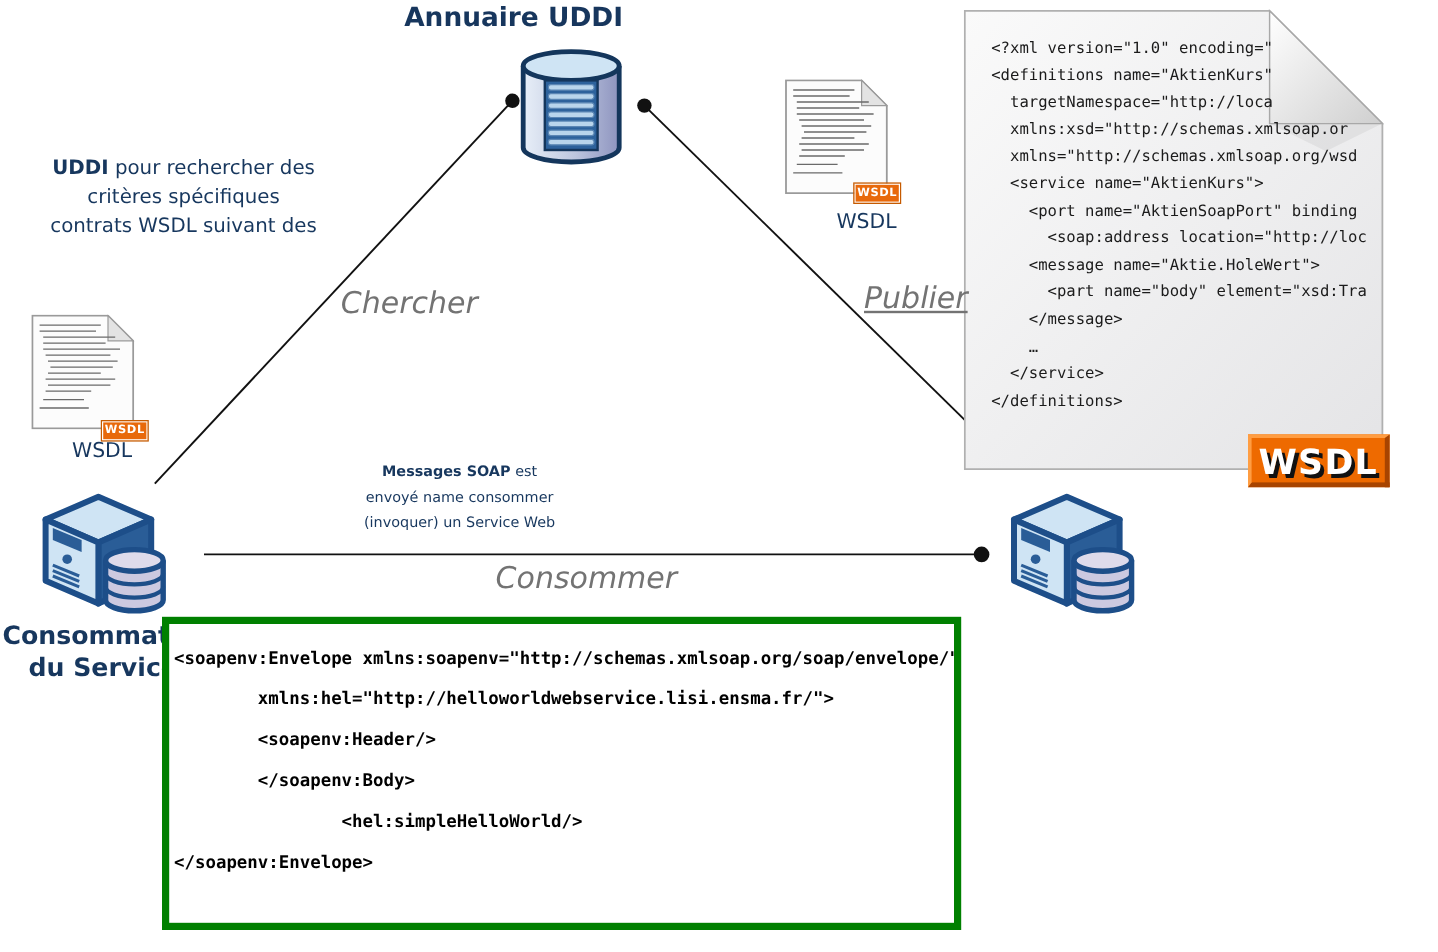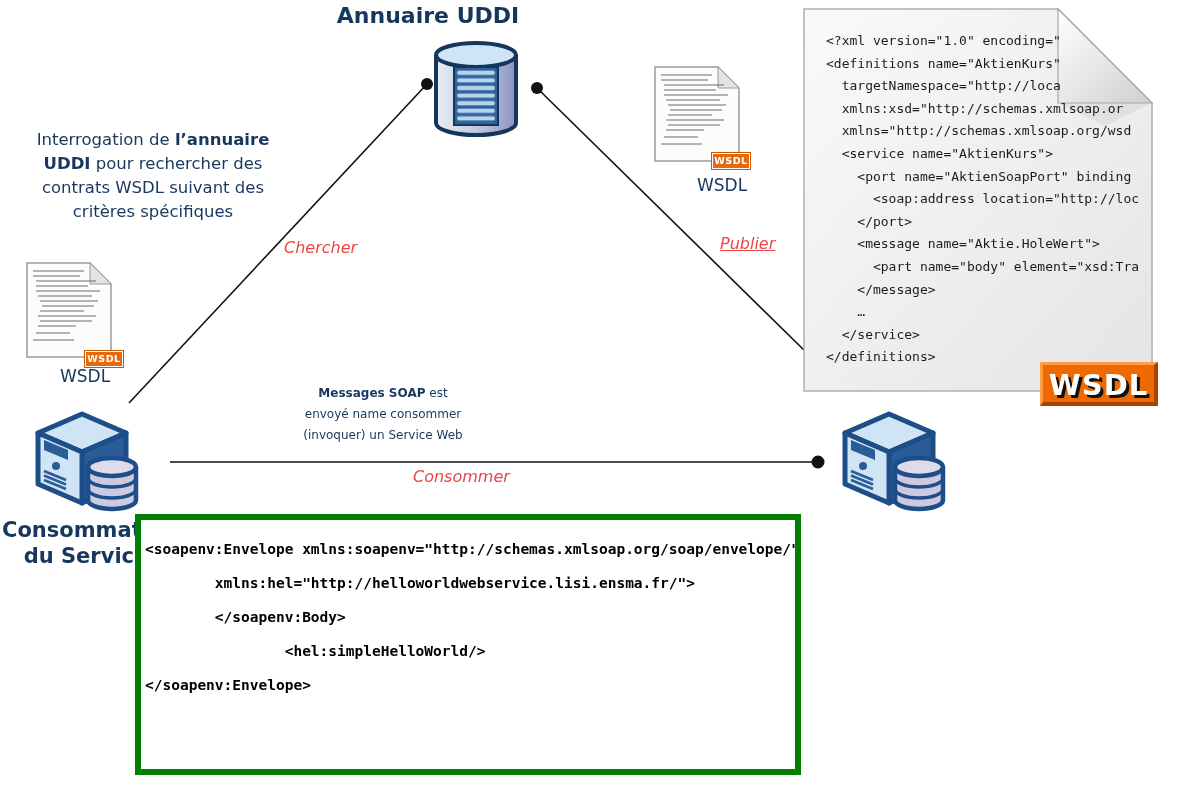--- a/index.html
+++ b/index.html
@@ -3,21 +3,21 @@
 <meta charset="utf-8">
 <style>
   html,body{margin:0;padding:0;background:#fff;}
   #canvas{position:relative;width:1198px;height:793px;background:#fff;overflow:hidden;
           font-family:"DejaVu Sans",sans-serif;}
   .abs{position:absolute;}
   .diagram-title{left:308px;top:3px;width:240px;text-align:center;font-size:22px;font-weight:bold;color:#17365D;z-index:3;}
   .note{text-align:center;font-size:16.5px;line-height:24px;color:#17375E;z-index:3;}
   #note-interrogation{left:5px;top:128px;width:296px;}
   #note-soap{left:267px;top:383px;width:232px;font-size:12px;line-height:21px;}
-  .verb{font-style:italic;font-size:16px;color:#ef4444;z-index:3;}
+  .verb{font-style:italic;font-size:25px;color:#737373;z-index:3;}
   #verb-chercher{left:284px;top:238px;}
   #verb-publier{left:720px;top:234px;text-decoration:underline;}
   #verb-consommer{left:413px;top:467px;}
   .node-label{font-size:21px;font-weight:bold;color:#17375E;text-align:center;line-height:26px;z-index:2;}
   #label-consumer{left:2px;top:517px;width:168px;}
   #label-provider{left:800px;top:528px;width:162px;z-index:6;}
   .wsdl-caption{font-size:17px;color:#17375E;z-index:3;}
   #caption-wsdl-left{left:60px;top:366px;}
   #caption-wsdl-right{left:697px;top:175px;}
   
@@ -137,24 +137,23 @@
       <rect x="27" y="41.1" width="38" height="4.6" rx="2"></rect>
       <rect x="27" y="48.7" width="38" height="4.6" rx="2"></rect>
       <rect x="27" y="56.3" width="38" height="4.6" rx="2"></rect>
       <rect x="27" y="63.9" width="38" height="4.6" rx="2"></rect>
       <rect x="27" y="71.5" width="38" height="4.6" rx="2"></rect>
       <rect x="27" y="79.1" width="38" height="4.6" rx="2"></rect>
     </g>
   </svg>
 
   <div id="note-interrogation" class="abs note">
-      <div><span>Interrogation de </span><b>l’annuaire</b></div>
       <div><b>UDDI</b><span> pour rechercher des</span></div>
+      <div><span>critères spécifiques</span></div>
       <div><span>contrats WSDL suivant des</span></div>
-      <div><span>critères spécifiques</span></div>
     </div>
 
   <div id="verb-chercher" class="abs verb">Chercher</div>
   <div id="verb-publier" class="abs verb">Publier</div>
   <div id="verb-consommer" class="abs verb">Consommer</div>
 
   <svg class="abs icon" style="left:26px;top:262px;" width="86" height="96">
     <use href="#doc-sym"></use>
   </svg>
   <div id="mini-badge-left" class="abs mini-badge">WSDL</div>
@@ -173,21 +172,20 @@
   </svg>
   <div id="bigdoc-code" class="abs">
       <div class="cline">&lt;?xml version="1.0" encoding="</div>
       <div class="cline">&lt;definitions name="AktienKurs"</div>
       <div class="cline">  targetNamespace="http://loca</div>
       <div class="cline">  xmlns:xsd="http://schemas.xmlsoap.or</div>
       <div class="cline">  xmlns="http://schemas.xmlsoap.org/wsd</div>
       <div class="cline">  &lt;service name="AktienKurs"&gt;</div>
       <div class="cline">    &lt;port name="AktienSoapPort" binding</div>
       <div class="cline">      &lt;soap:address location="http://loc</div>
-      <div class="cline">    &lt;/port&gt;</div>
       <div class="cline">    &lt;message name="Aktie.HoleWert"&gt;</div>
       <div class="cline">      &lt;part name="body" element="xsd:Tra</div>
       <div class="cline">    &lt;/message&gt;</div>
       <div class="cline">    …</div>
       <div class="cline">  &lt;/service&gt;</div>
       <div class="cline">&lt;/definitions&gt;</div>
     </div>
   <div id="big-badge" class="abs">WSDL</div>
 
   <div id="note-soap" class="abs note">
@@ -205,19 +203,20 @@
   </div>
 
   <svg class="abs icon" style="left:822px;top:405px;" width="140" height="112">
     <use href="#server-sym"></use>
   </svg>
 
   <div id="soap-box" class="abs">
     <div id="soap-code">
         <div class="cline">&lt;soapenv:Envelope xmlns:soapenv="http://schemas.xmlsoap.org/soap/envelope/"</div>
         <div class="cline">        xmlns:hel="http://helloworldwebservice.lisi.ensma.fr/"&gt;</div>
+        <div class="cline">        &lt;soapenv:Header/&gt;</div>
         <div class="cline">        &lt;/soapenv:Body&gt;</div>
         <div class="cline">                &lt;hel:simpleHelloWorld/&gt;</div>
         <div class="cline">&lt;/soapenv:Envelope&gt;</div>
       </div>
   </div>
 
 </div>
 
 </body></html>

